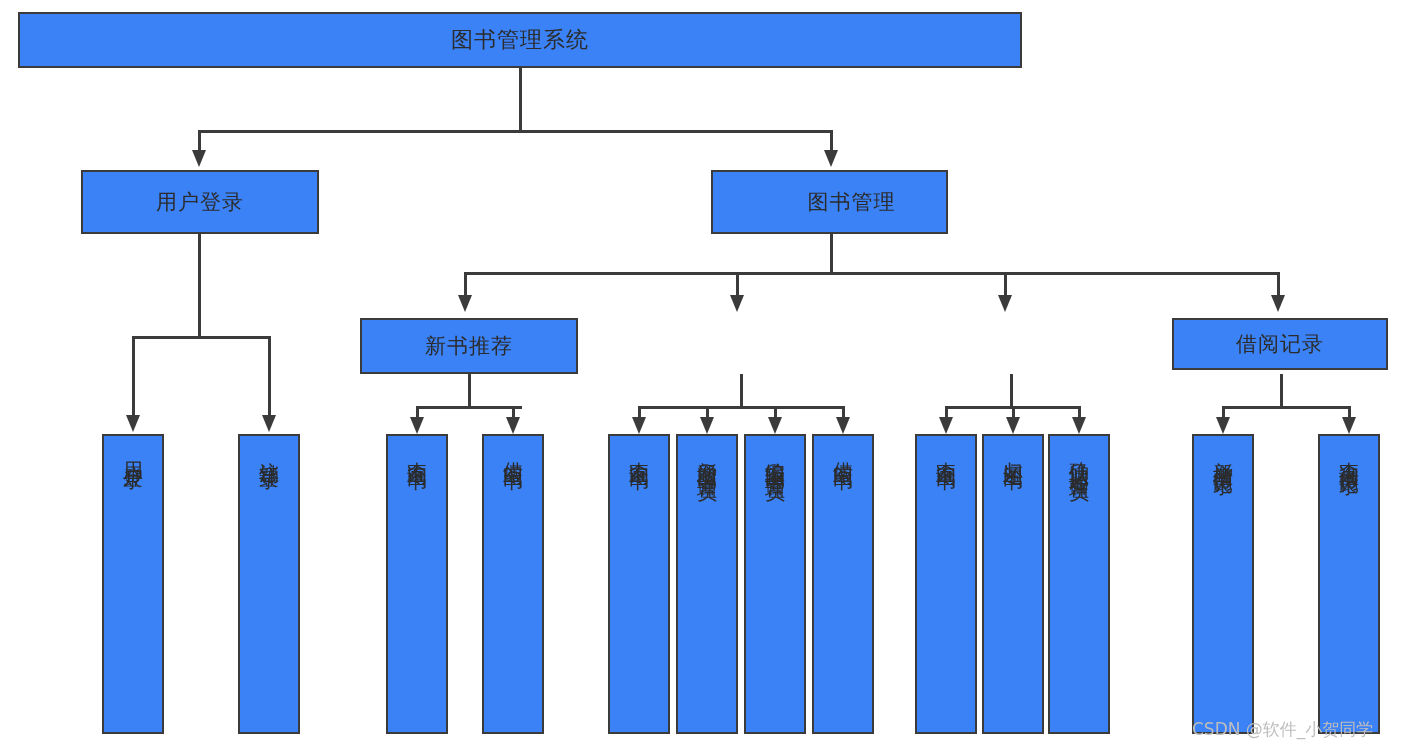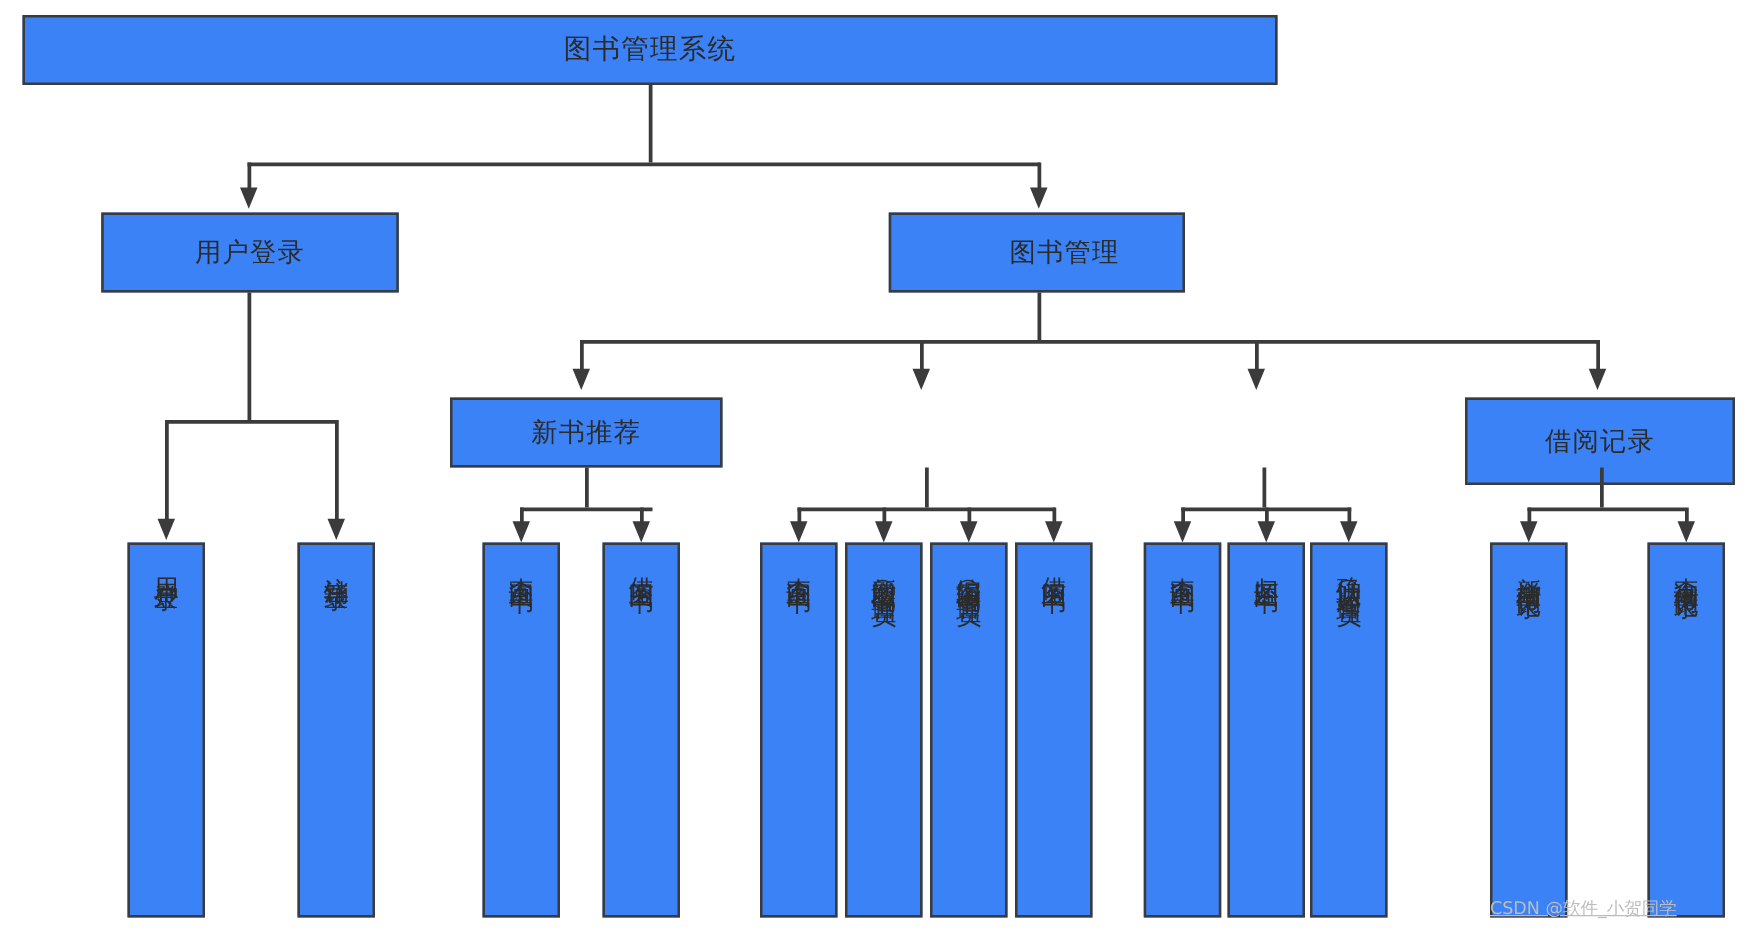--- a/index.html
+++ b/index.html
@@ -73,24 +73,23 @@
     width: 0; height: 0;
     border-left: 7.5px solid transparent;
     border-right: 7.5px solid transparent;
     border-top: 17px solid #3b3b3b;
   }
 
   
   #watermark {
     position: absolute;
     color: #bdbdbd;
-    font-size: 14px;
+    font-size: 17px;
     white-space: nowrap;
     user-select: none;
-    text-decoration: underline;
   }
 </style>
 </head>
 <body>
 
 <div id="diagram-root">
 
   <div class="node horiz root" style="left:18px; top:12px; width:1004px; height:56px;">
     <span class="label">图书管理系统</span>
   </div>
@@ -126,21 +125,21 @@
   <div class="vline" style="left:736px; top:272px; height:27px;"></div>
   <div class="arrow" style="left:730px; top:295px;"></div>
   <div class="vline" style="left:1004px; top:272px; height:27px;"></div>
   <div class="arrow" style="left:998px; top:295px;"></div>
   <div class="vline" style="left:1277px; top:272px; height:27px;"></div>
   <div class="arrow" style="left:1271px; top:295px;"></div>
 
   <div class="node horiz" style="left:360px; top:318px; width:218px; height:56px;">
     <span class="label">新书推荐</span>
   </div>
-  <div class="node horiz" style="left:1172px; top:318px; width:216px; height:70px;">
+  <div class="node horiz" style="left:1172px; top:318px; width:216px; height:52px;">
     <span class="label">借阅记录</span>
   </div>
 
   <div class="vline" style="left:468px; top:374px; height:32px;"></div>
   <div class="hline" style="left:416px; top:406px; width:106px;"></div>
   <div class="vline" style="left:416px; top:406px; height:15px;"></div>
   <div class="arrow" style="left:410px; top:417px;"></div>
   <div class="vline" style="left:512px; top:406px; height:15px;"></div>
   <div class="arrow" style="left:506px; top:417px;"></div>
 

